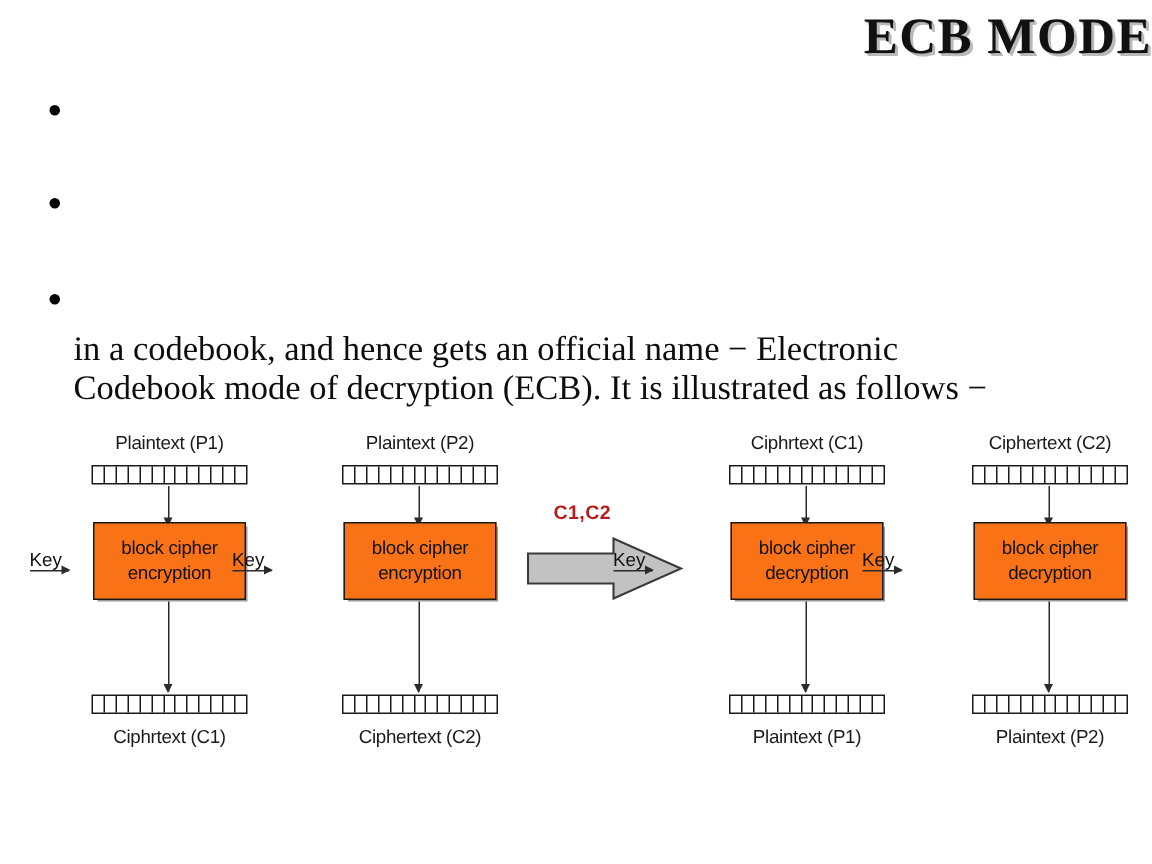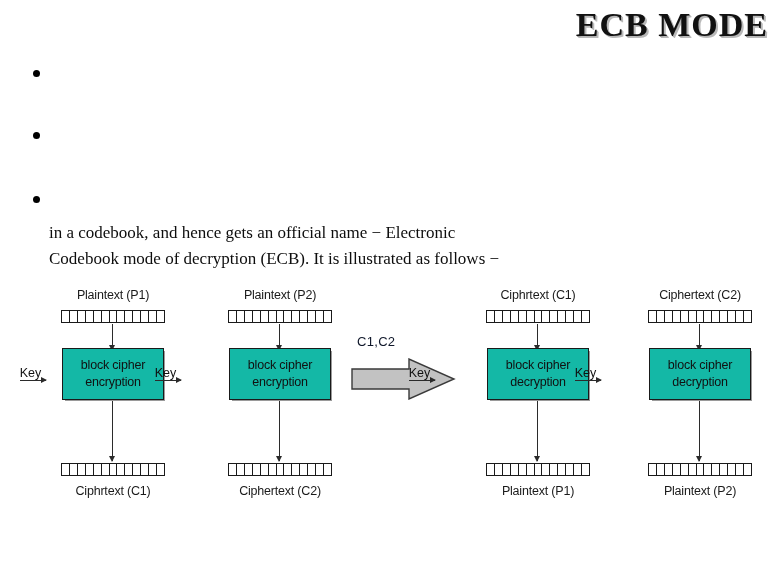--- a/index.html
+++ b/index.html
@@ -22,21 +22,21 @@
   .bullet{
     position:absolute;width:7px;height:7px;border-radius:50%;
     background:#000000;left:33px;
   }
   .b1{top:70px;} .b2{top:132px;} .b3{top:196px;}
 
   
   .body-text{
     position:absolute;left:49px;top:220px;width:660px;
     font-family:"Liberation Serif", serif;
-    font-size:17px;line-height:26px;color:#0d0d0d;
+    font-size:23px;line-height:26px;color:#0d0d0d;
   }
   .body-text .ln{display:block;white-space:nowrap;}
 
   
   .diagram{position:absolute;left:0;top:288px;width:768px;height:240px;}
 
   .col{position:absolute;top:0;width:150px;}
   .col-1{left:38px;} .col-2{left:205px;} .col-3{left:463px;} .col-4{left:625px;}
 
   .cap{
@@ -65,21 +65,21 @@
     content:"";position:absolute;left:-3px;bottom:-1px;
     border-left:3.5px solid transparent;border-right:3.5px solid transparent;
     border-top:6px solid #2b2b2b;
   }
   .varrow.a1{top:36px;height:26px;}
   .varrow.a2{top:113px;height:60px;}
 
   
   .cbox{
     position:absolute;left:24px;top:60px;width:102px;height:52px;
-    border:1px solid #1a1a1a;background:#14b8a6;box-sizing:border-box;
+    border:1px solid #1a1a1a;background:#f97316;box-sizing:border-box;
     box-shadow:2px 2px 0 -1px #9a9a9a;
     display:flex;flex-direction:column;align-items:center;justify-content:center;
     font-family:"Liberation Sans", sans-serif;font-size:12.5px;color:#111111;
     line-height:17px;letter-spacing:-0.2px;
   }
 
   
   .keygrp{position:absolute;top:78px;display:flex;align-items:center;flex-direction:column;}
   .keygrp .klbl{
     font-family:"Liberation Sans", sans-serif;font-size:12.5px;color:#111111;
@@ -90,23 +90,24 @@
   .keygrp .karrow::after{
     content:"";position:absolute;right:-1px;top:-3.2px;
     border-top:3.5px solid transparent;border-bottom:3.5px solid transparent;
     border-left:6px solid #2b2b2b;
   }
   .key-1{left:-23px;} .key-2{left:-55px;} .key-3{left:-59px;} .key-4{left:-55px;}
 
   
   .bigarrow-wrap{position:absolute;left:351px;top:52px;width:110px;height:60px;}
   .bigarrow-label{
-    position:absolute;left:6px;top:-6px;
-    font-family:"Liberation Sans", sans-serif;font-size:13px;color:#0f172a;
+    position:absolute;left:18px;top:-6px;
+    font-family:"Liberation Sans", sans-serif;font-size:13px;color:#b91c1c;
     letter-spacing:0.3px;
+    font-weight:bold;
   }
   .bigarrow{position:absolute;left:0;top:18px;}
 </style>
 </head>
 <body>
 
 <div class="slide">
 
   <div class="title">ECB MODE</div>
 

